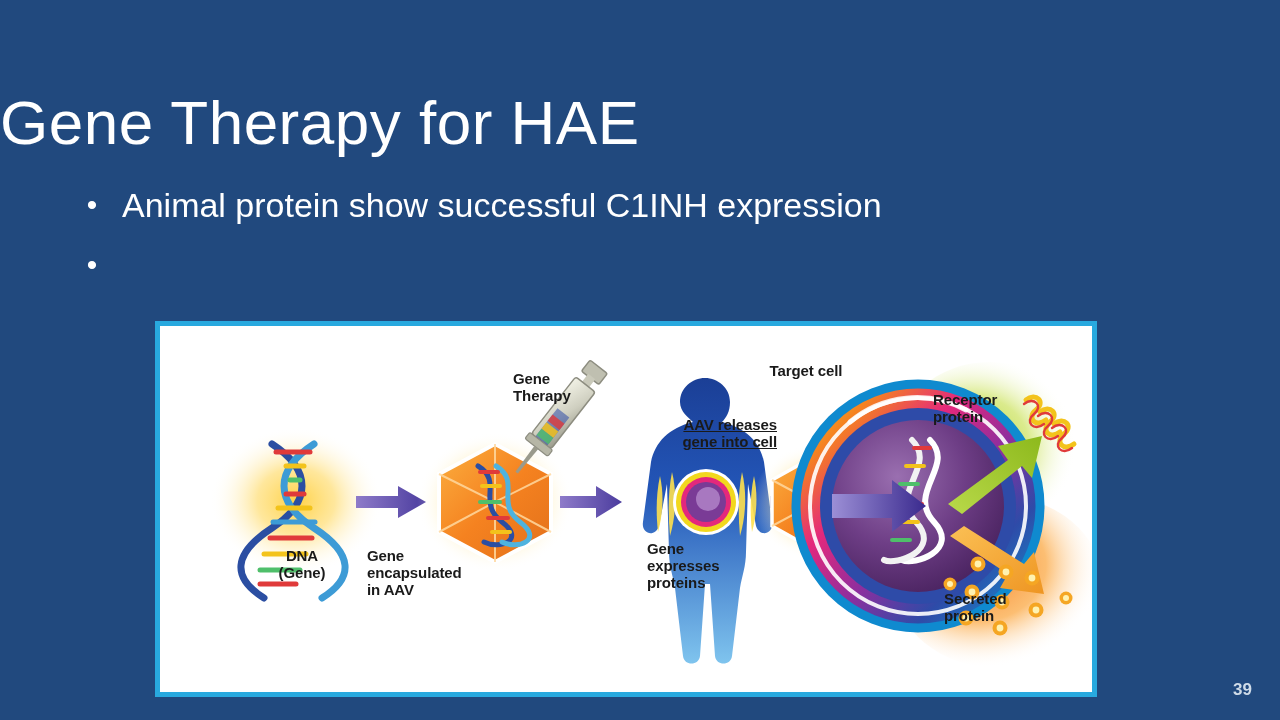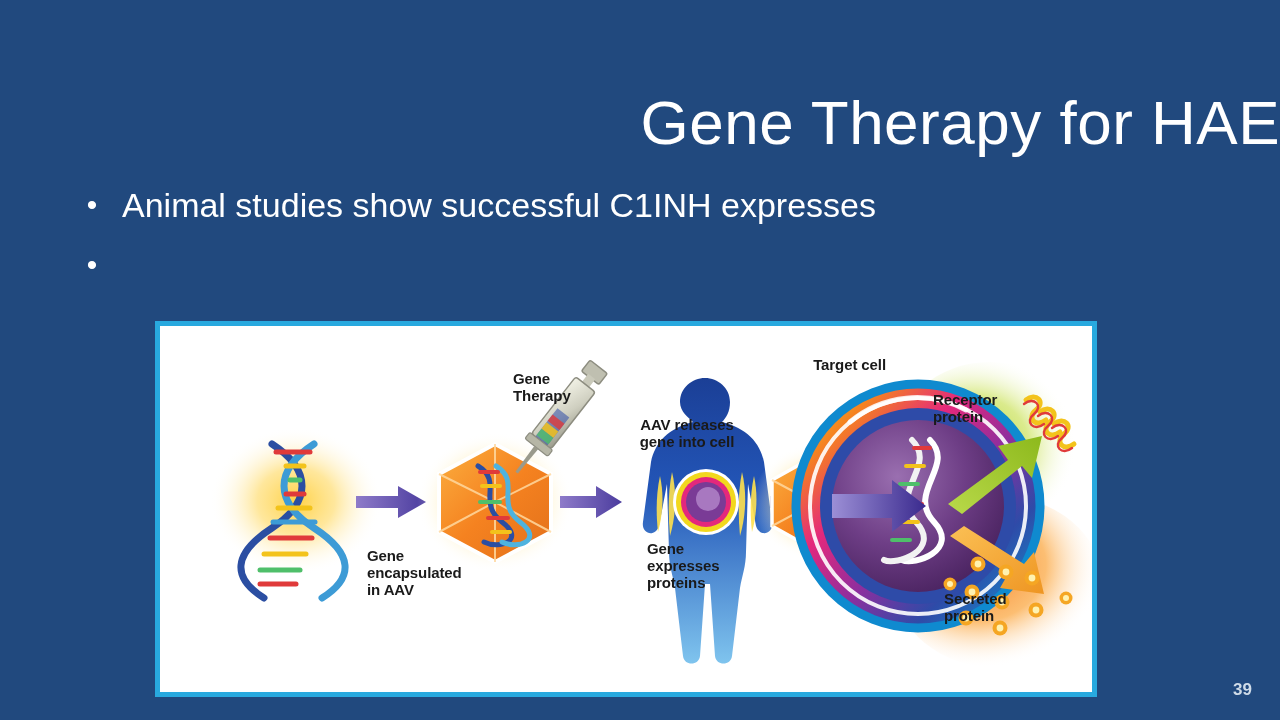--- a/index.html
+++ b/index.html
@@ -21,21 +21,21 @@
     height: 720px;
     background: #21497E;
   }
 
   
   .slide-title {
     position: absolute;
     top: 48px;
     left: 0;
     width: 1280px;
-    text-align: right;
+    text-align: left;
     color: #FFFFFF;
     font-size: 62px;
     font-weight: 400;
     letter-spacing: 0.5px;
     line-height: 1.05;
     white-space: nowrap;
   }
 
   
   .bullet-list {
@@ -92,22 +92,22 @@
     font-family: "Liberation Sans", sans-serif;
     font-size: 15px;
     font-weight: bold;
     line-height: 1.12;
     letter-spacing: -0.1px;
     white-space: pre-line;
   }
   .lbl-dna        { left: 87px;  top: 222px; width: 110px; text-align: center; }
   .lbl-encap      { left: 207px; top: 222px; width: 150px; text-align: left; }
   .lbl-genether   { left: 353px; top: 45px;  width: 110px; text-align: left; }
-  .lbl-aavrel     { left: 437px; top: 91px;  width: 180px; text-align: center; }
-  .lbl-targetcell { left: 566px; top: 31px;  width: 160px; text-align: right; }
+  .lbl-aavrel     { left: 437px; top: 91px;  width: 180px; text-align: right; text-decoration: underline; }
+  .lbl-targetcell { left: 566px; top: 37px;  width: 160px; text-align: center; }
   .lbl-receptor   { left: 773px; top: 66px;  width: 140px; text-align: left; }
   .lbl-express    { left: 487px; top: 215px; width: 150px; text-align: left; }
   .lbl-secreted   { left: 784px; top: 265px; width: 140px; text-align: left; }
 
   
   .page-number {
     position: absolute;
     right: 28px;
     bottom: 20px;
     color: #CFDBE8;
@@ -118,21 +118,21 @@
 </head>
 <body>
 
 <div class="slide">
 
   <h1 class="slide-title">Gene Therapy for HAE</h1>
 
   <div class="bullet-list">
     <div class="bullet-row">
       <span class="bullet-dot">•</span>
-      <span class="bullet-text">Animal studies show successful C1INH expresses</span>
+      <span class="bullet-text">Animal protein show successful C1INH expression</span>
     </div>
     <div class="bullet-row">
       <span class="bullet-dot">•</span>
     </div>
   </div>
 
   <div class="figure-frame">
 
     <svg class="figure-canvas" viewBox="0 0 932 366" preserveAspectRatio="none">
       <defs>
@@ -369,20 +369,22 @@
               <circle cx="840" cy="302" r="3.4" fill="#FFF2B0"></circle>
             <circle cx="790" cy="258" r="6.5" fill="#F5A623"></circle>
               <circle cx="790" cy="258" r="3" fill="#FFF2B0"></circle>
             <circle cx="906" cy="272" r="6.5" fill="#F5A623"></circle>
               <circle cx="906" cy="272" r="3" fill="#FFF2B0"></circle>
           </g>
         </g>
       </g>
     </svg>
 
+    <div class="dlabel lbl-dna">DNA
+(Gene)</div>
     <div class="dlabel lbl-encap">Gene
 encapsulated
 in AAV</div>
     <div class="dlabel lbl-genether">Gene
 Therapy</div>
     <div class="dlabel lbl-aavrel">AAV releases
 gene into cell</div>
     <div class="dlabel lbl-targetcell">Target cell</div>
     <div class="dlabel lbl-receptor">Receptor
 protein</div>

